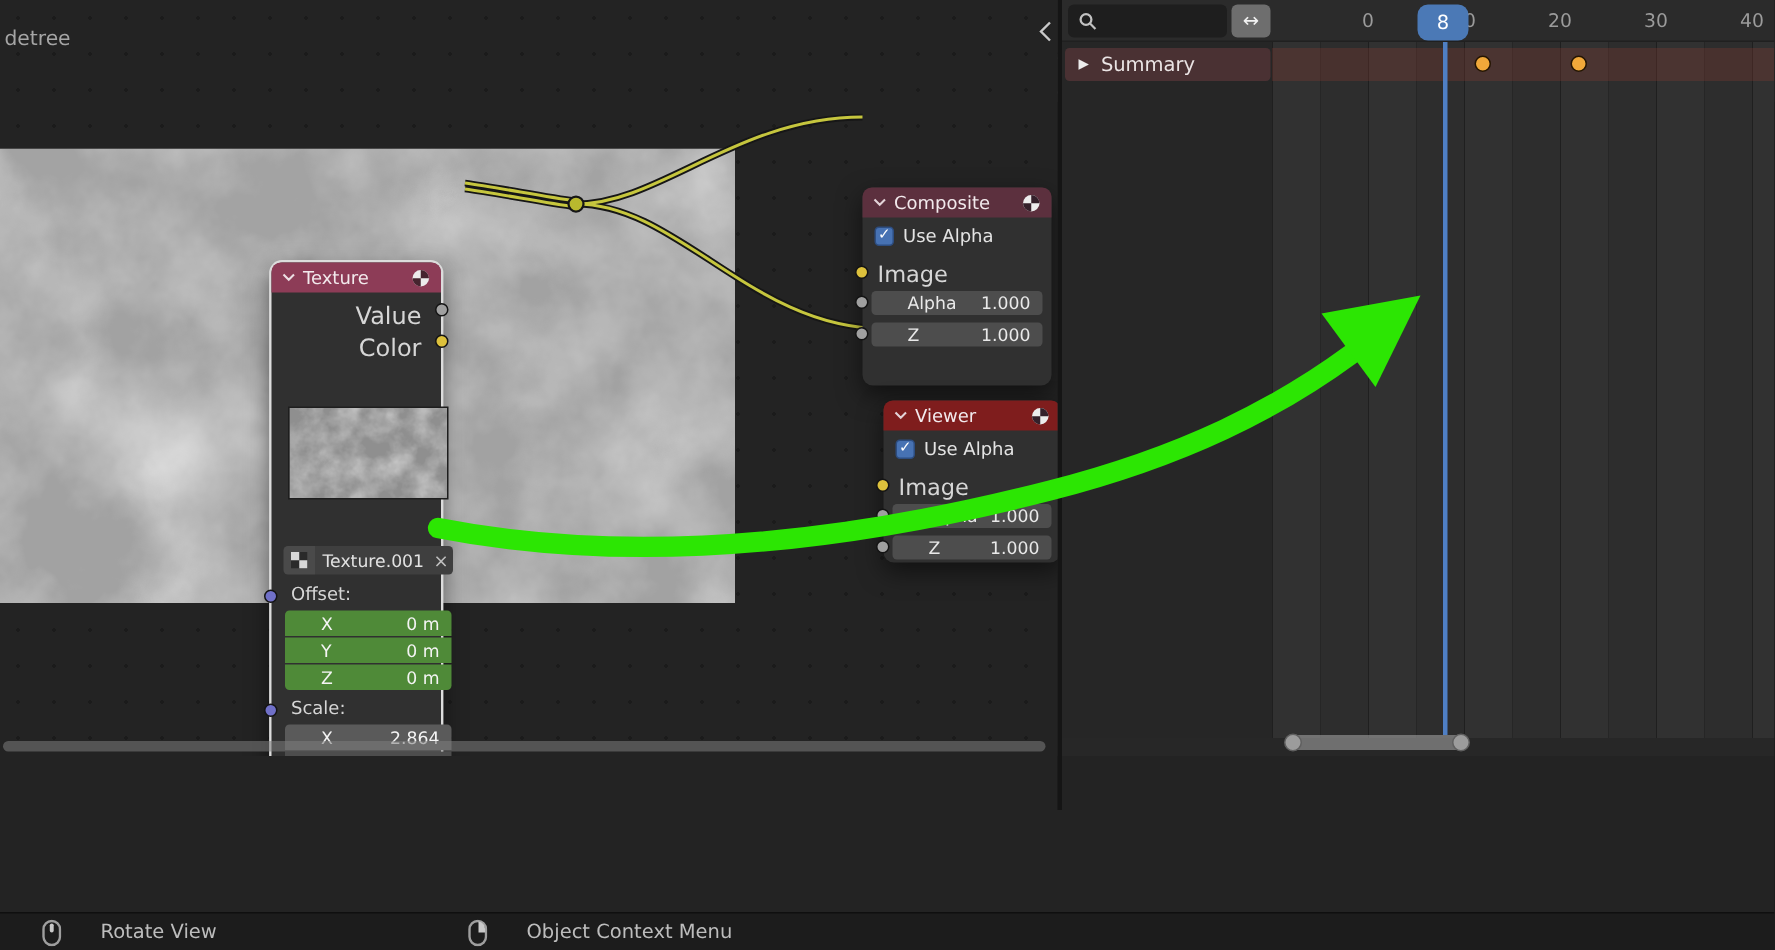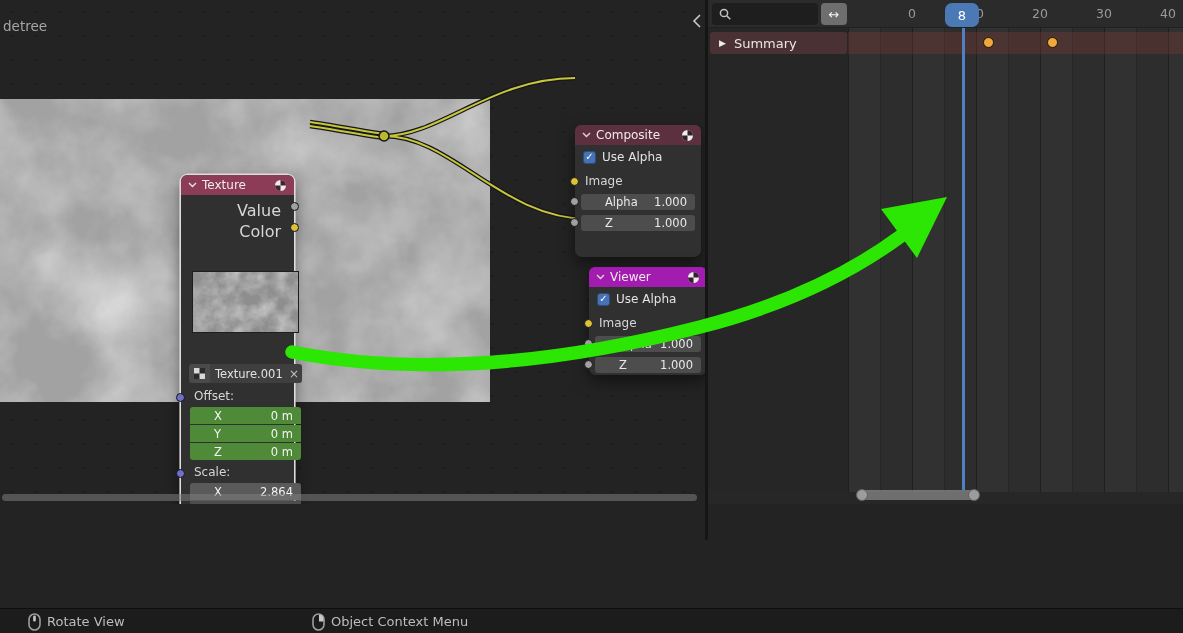--- a/index.html
+++ b/index.html
@@ -36,21 +36,21 @@
   #ne-scrollbar{left:2px;top:494px;width:695px;height:7px;border-radius:4px;background:rgba(125,125,125,.55);z-index:4}
   #sidebar-toggle{left:692px;top:14px;z-index:4}
 
   
   .node{position:absolute;border-radius:7px;background:#303030;box-shadow:0 6px 16px rgba(0,0,0,.5);z-index:3}
   .node-header{height:20px;border-radius:6px 6px 0 0;display:flex;align-items:center;gap:5px;padding:0 7px}
   .node-title{font-size:12px;color:#f2e9ec;flex:1;white-space:nowrap}
   .socket{position:absolute;width:9px;height:9px;border-radius:50%;border:1px solid #141414}
   .sock-yellow{background:#ddc13c}.sock-gray{background:#a0a0a0}.sock-violet{background:#7070c8}
   .out-label{position:absolute;right:13px;font-size:16px;color:#d6d6d6}
-  .in-label{position:absolute;left:10px;font-size:12px;color:#d6d6d6}
+  .in-label{position:absolute;left:10px;font-size:15px;color:#d6d6d6}
   .field{position:absolute;height:16px;border-radius:3px;background:#4d4d4d;display:flex;align-items:center;font-size:11.5px;color:#e9e9e9}
   .field .k{margin-left:24px}.field .v{margin-left:auto;margin-right:8px}
   .chk-row{position:absolute;display:flex;align-items:center;gap:6px}
   .chk-row .checkbox{width:13px;height:13px}
   .chk-row span.t{font-size:12px;color:#e3e3e3}
   .vec-label{position:absolute;left:13px;font-size:12px;color:#d6d6d6}
   .vrow{height:17px;margin-bottom:1px;display:flex;align-items:center;font-size:11.5px;color:#f4f4f4}
   .vrow .k{margin-left:24px}.vrow .v{margin-left:auto;margin-right:8px}
   .green .vrow{background:#4f8a38}
   .vstack{position:absolute;left:9px;width:111px}
@@ -74,21 +74,21 @@
   #frame-badge{left:237px;top:3px;width:34px;height:24px;background:#4b79b6;border-radius:7px;display:flex;align-items:center;justify-content:center;
     font-size:13px;color:#fff;z-index:5}
   #ds-search{left:4px;top:3px;width:106px;height:22px;background:#1e1e1e;border-radius:4px;display:flex;align-items:center;padding:0 6px}
   #ds-filter{left:113px;top:3px;width:26px;height:22px;background:#6e6e6e;border-radius:4px;display:flex;align-items:center;justify-content:center;
     color:#f2f2f2;font-size:13px}
   #ds-scroll{left:150px;top:490px;width:120px;height:10px;background:rgba(150,150,150,.65);border-radius:5px;z-index:5}
   .knob{position:absolute;top:-1px;width:12px;height:12px;border-radius:50%;background:#9c9c9c;border:1px solid #5f5f5f}
 
   
   #status{left:0;top:608px;width:1183px;height:25px;background:#1c1c1c;border-top:1px solid #0f0f0f}
-  .status-item{position:absolute;top:0;height:25px;display:flex;align-items:center;gap:6px;font-size:13px;color:#bdbdbd}
+  .status-item{position:absolute;top:0;height:25px;display:flex;align-items:center;gap:26px;font-size:13px;color:#bdbdbd}
 
   #annotation{left:0;top:0;width:1183px;height:633px;z-index:60;pointer-events:none}
   svg{display:block}
 </style>
 </head>
 <body>
 
 <div id="root">
 
   <div id="viewport" class="abs">
@@ -373,21 +373,21 @@
       <div class="field" style="left:6px;top:90px;width:114px">
         <span class="k">Z</span>
         <span class="v">1.000</span>
       </div>
       <div class="socket sock-yellow" style="left:-5px;top:52px"></div>
       <div class="socket sock-gray" style="left:-5px;top:72px"></div>
       <div class="socket sock-gray" style="left:-5px;top:93px"></div>
     </div>
 
     <div class="node" id="node-viewer" style="left:589px;top:267px;width:118px;height:108px">
-      <div class="node-header" style="background:#a21caf">
+      <div class="node-header" style="background:#7f1d1d">
         <svg width="9" height="6">
           <polyline points="1,1 4.5,4.5 8,1" fill="none" stroke="#e3d3d8" stroke-width="1.4"></polyline>
         </svg>
         <span class="node-title">Viewer</span>
         <svg width="13" height="13">
           <circle cx="6.5" cy="6.5" r="5.5" fill="#ececec"></circle>
           <path d="M6.5,6.5 L1,6.5 A5.5,5.5 0 0 0 6.5,12 Z" fill="#34202a"></path>
           <path d="M6.5,6.5 L6.5,1 A5.5,5.5 0 0 1 12,6.5 Z" fill="#34202a"></path>
         </svg>
       </div>

